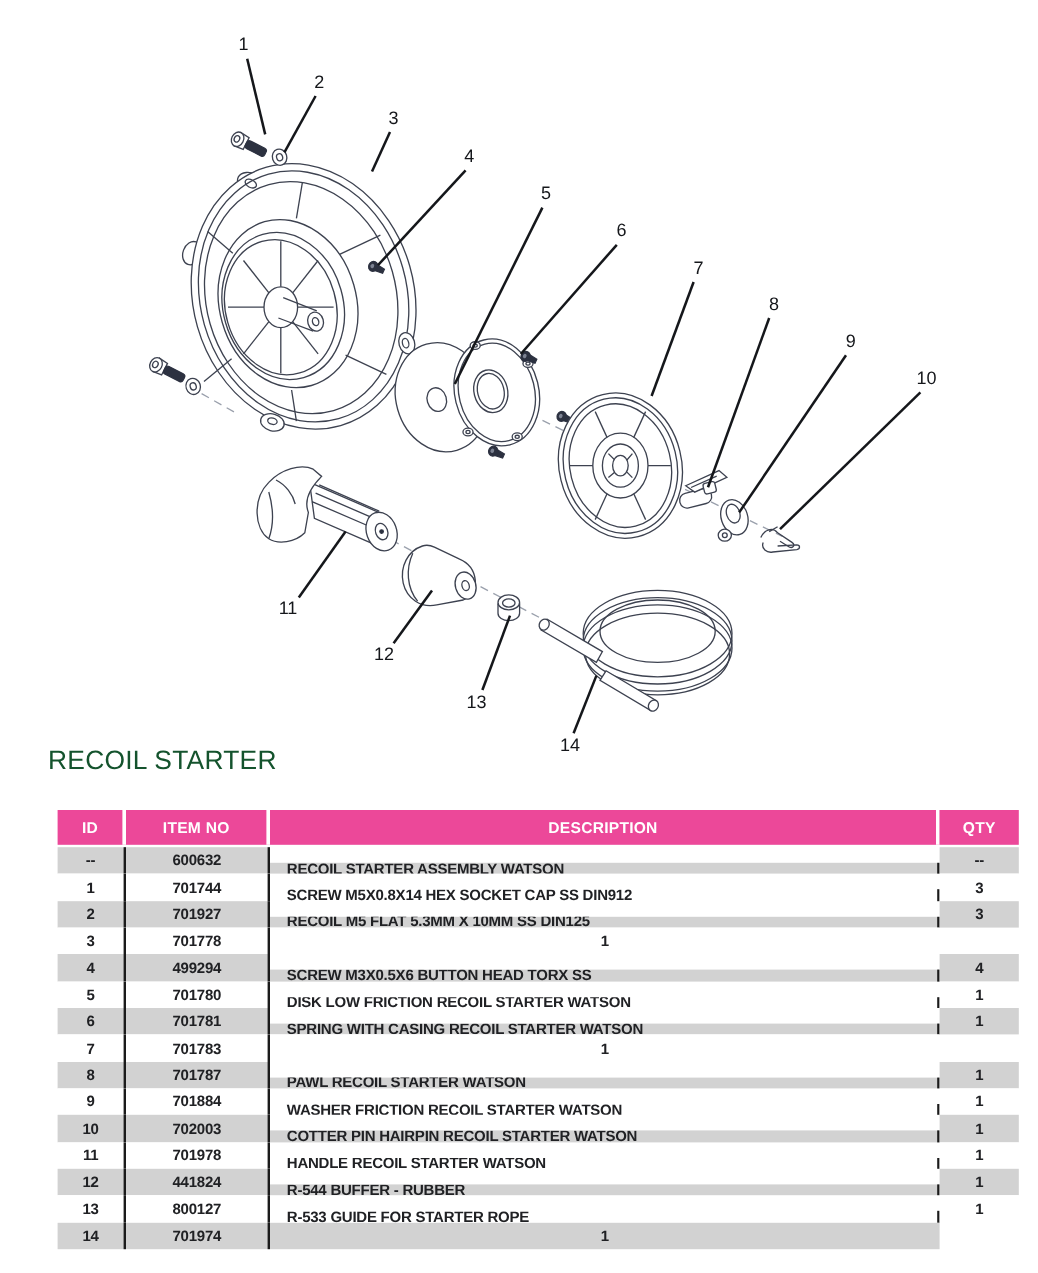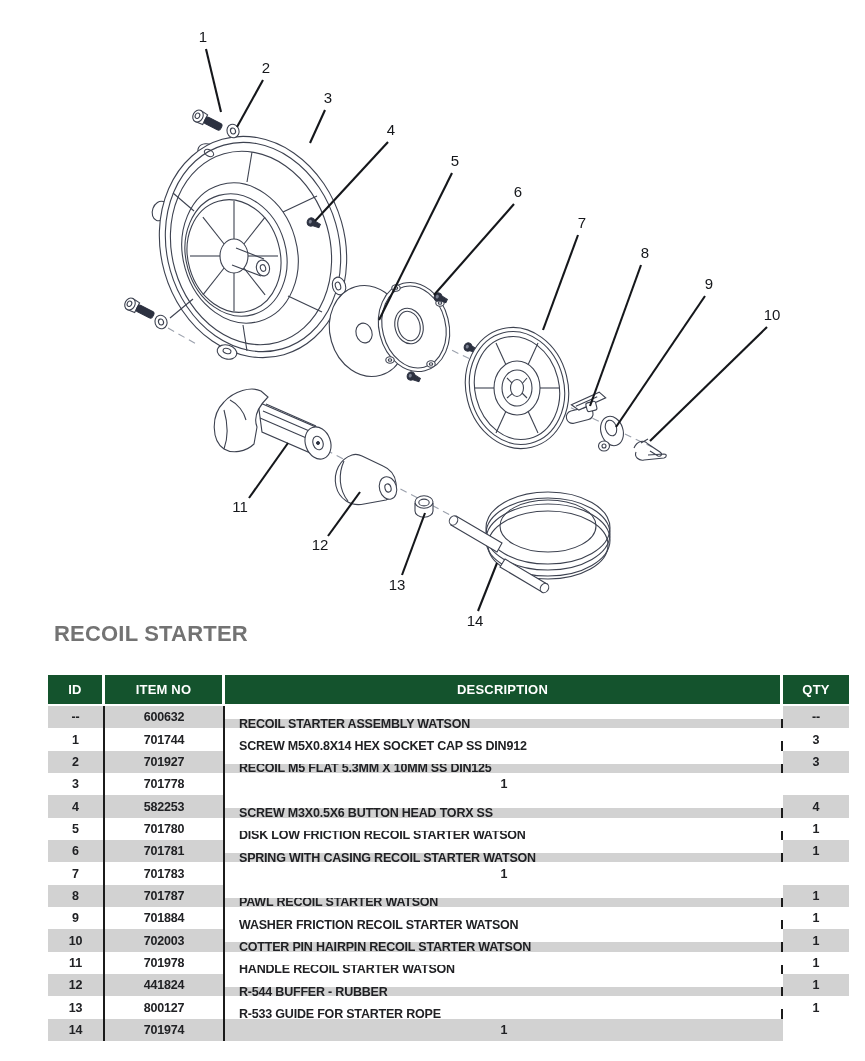--- a/index.html
+++ b/index.html
@@ -12,29 +12,29 @@
   .diagram-svg { position:absolute; top:0; left:0; }
 
   .diagram-svg .part   { stroke:#3d4250; stroke-width:1.1; fill:none; }
   .diagram-svg .wfill  { fill:#ffffff; }
   .diagram-svg .dark   { fill:#2c3140; stroke:#2c3140; }
   .diagram-svg .dashes { stroke:#9aa0ac; stroke-width:1.1; fill:none; stroke-dasharray:7 5; }
   .diagram-svg .leader { stroke:#15171b; stroke-width:2.1; }
   .diagram-svg .callout-label { font:15px "Liberation Sans", sans-serif; fill:#15171b; }
 
   .section-title {
-    position:absolute; left:54px; top:621px; margin:0;
-    font-size:22px; font-weight:700; color:#737373; letter-spacing:0.2px;
+    position:absolute; left:40px; top:621px; margin:0;
+    font-size:22px; font-weight:400; color:#14532d; letter-spacing:0.2px;
   }
 
   .parts-table { position:absolute; left:48px; top:675px; width:801px; color:#202124; }
   .tr { display:grid; grid-template-columns:57px 120px 558px 66px; }
   .thead .tr { height:29px; margin-bottom:2px; }
   .thead .td {
-    background:#14532d; color:#ffffff; font-size:13px; font-weight:700;
+    background:#ec4899; color:#ffffff; font-size:13px; font-weight:700;
     border-right:3px solid #ffffff; letter-spacing:0.2px;
   }
   .thead .td:last-child { border-right:none; }
   .tbody .tr { height:22.35px; }
   .td {
     display:flex; align-items:center; justify-content:center;
     font-size:12.5px; font-weight:700; letter-spacing:-0.2px;
     overflow:hidden; white-space:nowrap;
   }
   .td.desc { justify-content:flex-start; padding-left:14px;margin-top:13px; }
@@ -275,21 +275,21 @@
         <div class="td desc">RECOIL M5 FLAT 5.3MM X 10MM SS DIN125</div>
         <div class="td">3</div>
       </div>
       <div class="tr plain">
         <div class="td">3</div>
         <div class="td">701778</div>
         <div class="td">1</div>
       </div>
       <div class="tr shaded">
         <div class="td">4</div>
-        <div class="td">582253</div>
+        <div class="td">499294</div>
         <div class="td desc">SCREW M3X0.5X6 BUTTON HEAD TORX SS</div>
         <div class="td">4</div>
       </div>
       <div class="tr plain">
         <div class="td">5</div>
         <div class="td">701780</div>
         <div class="td desc">DISK LOW FRICTION RECOIL STARTER WATSON</div>
         <div class="td">1</div>
       </div>
       <div class="tr shaded">

